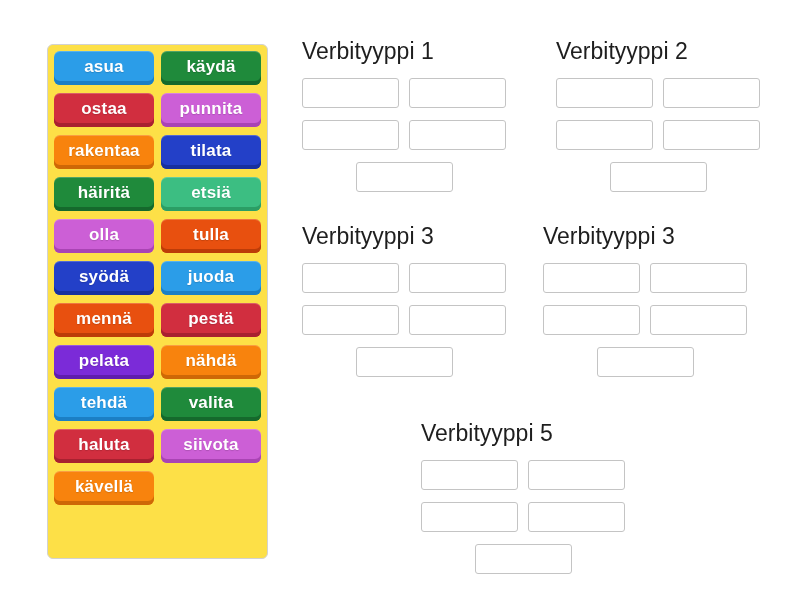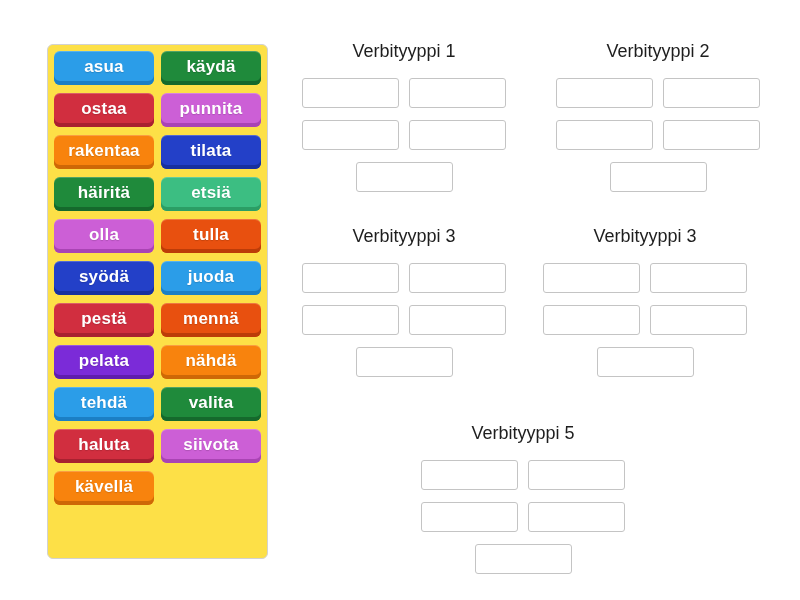--- a/index.html
+++ b/index.html
@@ -61,22 +61,21 @@
   .group-1 { left: 302px; top: 36px; }
   .group-2 { left: 556px; top: 36px; }
   .group-3 { left: 302px; top: 221px; }
   .group-4 { left: 543px; top: 221px; }
   .group-5 { left: 421px; top: 406px; margin-top: 12px; }
 
   .group-title {
     margin: 0 0 12px 0;
     height: 30px;
     line-height: 30px;
-    text-align: center;
-    font-size: 18px;
+    font-size: 23px;
     font-weight: 400;
     color: #1e1e1e;
     white-space: nowrap;
   }
   .slot-row {
     display: flex;
     justify-content: center;
     gap: 10px;
     margin-bottom: 12px;
   }
@@ -101,22 +100,22 @@
       <div class="tile" style="--c: #D12E3F; --d: #A82130;">ostaa</div>
       <div class="tile" style="--c: #CC5FD6; --d: #A944B4;">punnita</div>
       <div class="tile" style="--c: #F8830D; --d: #CE6806;">rakentaa</div>
       <div class="tile" style="--c: #2340C8; --d: #18309F;">tilata</div>
       <div class="tile" style="--c: #1F8A3B; --d: #15692C;">häiritä</div>
       <div class="tile" style="--c: #3CBE82; --d: #2B9E65;">etsiä</div>
       <div class="tile" style="--c: #CC5FD6; --d: #A944B4;">olla</div>
       <div class="tile" style="--c: #E8500F; --d: #BC3C08;">tulla</div>
       <div class="tile" style="--c: #2340C8; --d: #18309F;">syödä</div>
       <div class="tile" style="--c: #2B9DE8; --d: #1B7FC5;">juoda</div>
+      <div class="tile" style="--c: #E8500F; --d: #BC3C08;">mennä</div>
       <div class="tile" style="--c: #D12E3F; --d: #A82130;">pestä</div>
-      <div class="tile" style="--c: #E8500F; --d: #BC3C08;">mennä</div>
       <div class="tile" style="--c: #7B2BD8; --d: #5F1DAD;">pelata</div>
       <div class="tile" style="--c: #F8830D; --d: #CE6806;">nähdä</div>
       <div class="tile" style="--c: #2B9DE8; --d: #1B7FC5;">tehdä</div>
       <div class="tile" style="--c: #1F8A3B; --d: #15692C;">valita</div>
       <div class="tile" style="--c: #D12E3F; --d: #A82130;">haluta</div>
       <div class="tile" style="--c: #CC5FD6; --d: #A944B4;">siivota</div>
       <div class="tile" style="--c: #F8830D; --d: #CE6806;">kävellä</div>
     </div>
 
   <section class="group group-1">

